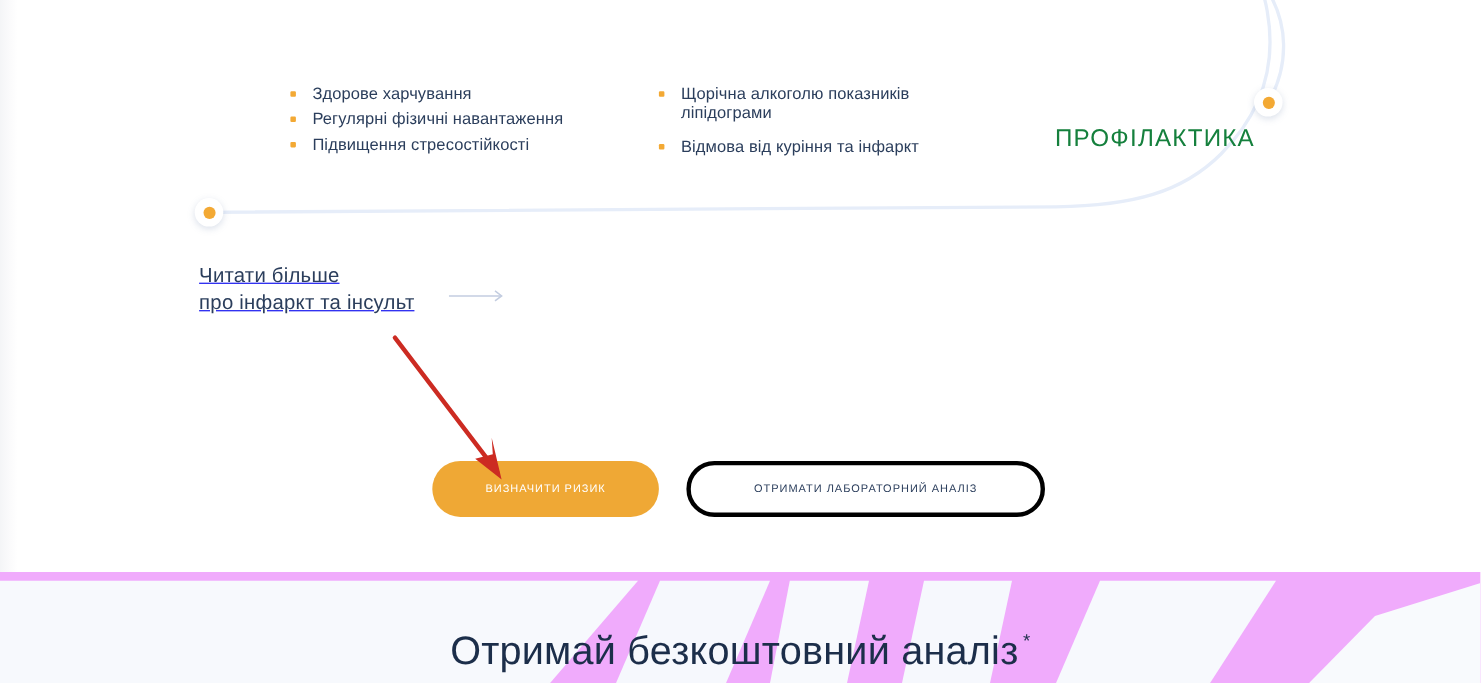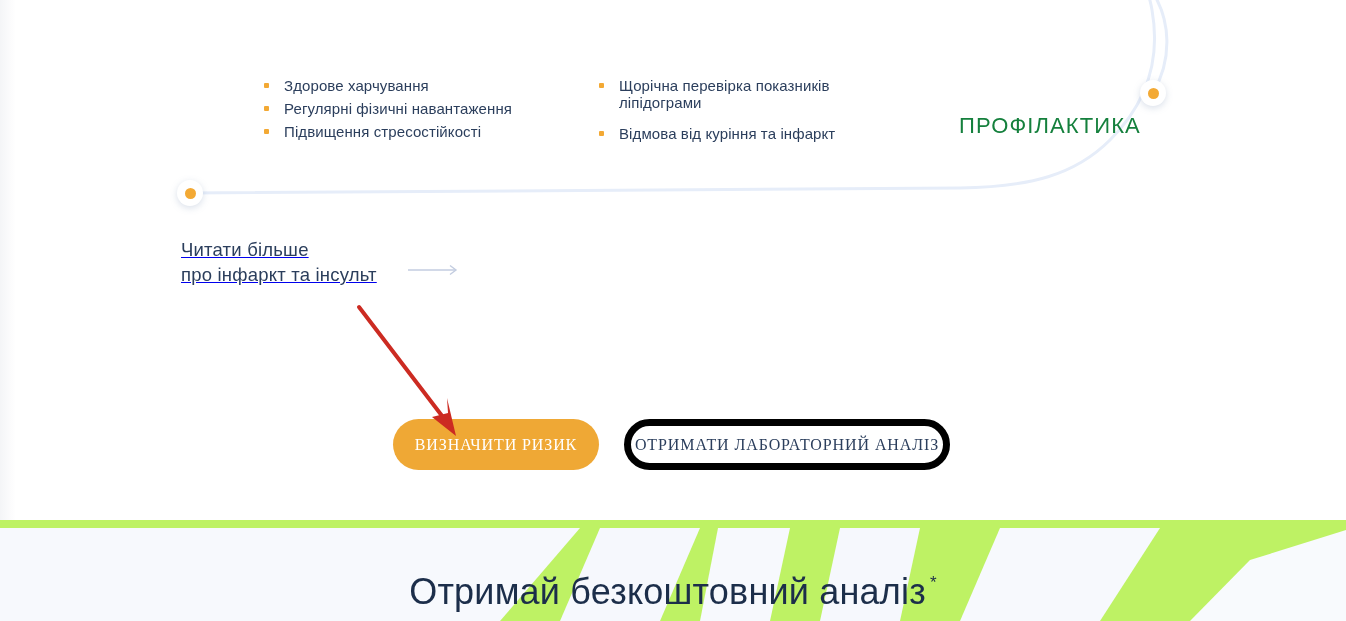--- a/index.html
+++ b/index.html
@@ -140,22 +140,22 @@
   .btn-row {
     position: absolute;
     left: 393px;
     top: 419px;
     display: flex;
     align-items: center;
   }
   .btn {
     border: none;
     cursor: pointer;
-    font-family: Liberation Serif, serif;
-    font-size: 16px;
+    font-family: Liberation Sans, sans-serif;
+    font-size: 10px;
     letter-spacing: 0.9px;
     text-transform: uppercase;
     white-space: nowrap;
     display: flex;
     align-items: center;
     justify-content: center;
   }
   .btn-primary {
     width: 206px;
     height: 51px;
@@ -163,32 +163,32 @@
     background: #EFA835;
     color: #ffffff;
   }
   .btn-secondary {
     width: 326px;
     height: 51px;
     margin-left: 25px;
     border-radius: 26px;
     background: #ffffff;
     color: #2B3E5C;
-    border: 7px solid #000000;
+    border: 4px solid #000000;
   }
 
   
   .bottom-section {
     position: absolute;
     left: 0;
     top: 520px;
     width: 1346px;
     height: 101px;
     overflow: hidden;
-    background: #bef264;
+    background: #f0abfc;
   }
   .bottom-bg {
     position: absolute;
     left: 0;
     top: 0;
     width: 1346px;
     height: 101px;
   }
   .bottom-title {
     position: absolute;
@@ -238,21 +238,21 @@
 
   <div class="prevention">
 
     <div class="bullet-col col-1">
       <div class="bullet-item">Здорове харчування</div>
       <div class="bullet-item">Регулярні фізичні навантаження</div>
       <div class="bullet-item">Підвищення стресостійкості</div>
     </div>
 
     <div class="bullet-col col-2">
-      <div class="bullet-item two-line">Щорічна перевірка показників ліпідограми</div>
+      <div class="bullet-item two-line">Щорічна алкоголю показників ліпідограми</div>
       <div class="bullet-item">Відмова від куріння та інфаркт</div>
     </div>
 
     <div class="prevention-title">ПРОФІЛАКТИКА</div>
   </div>
 
   <a class="read-more" href="#">
     <span class="read-more-text">Читати більше
 про інфаркт та інсульт</span>
     <span class="read-more-arrow">

